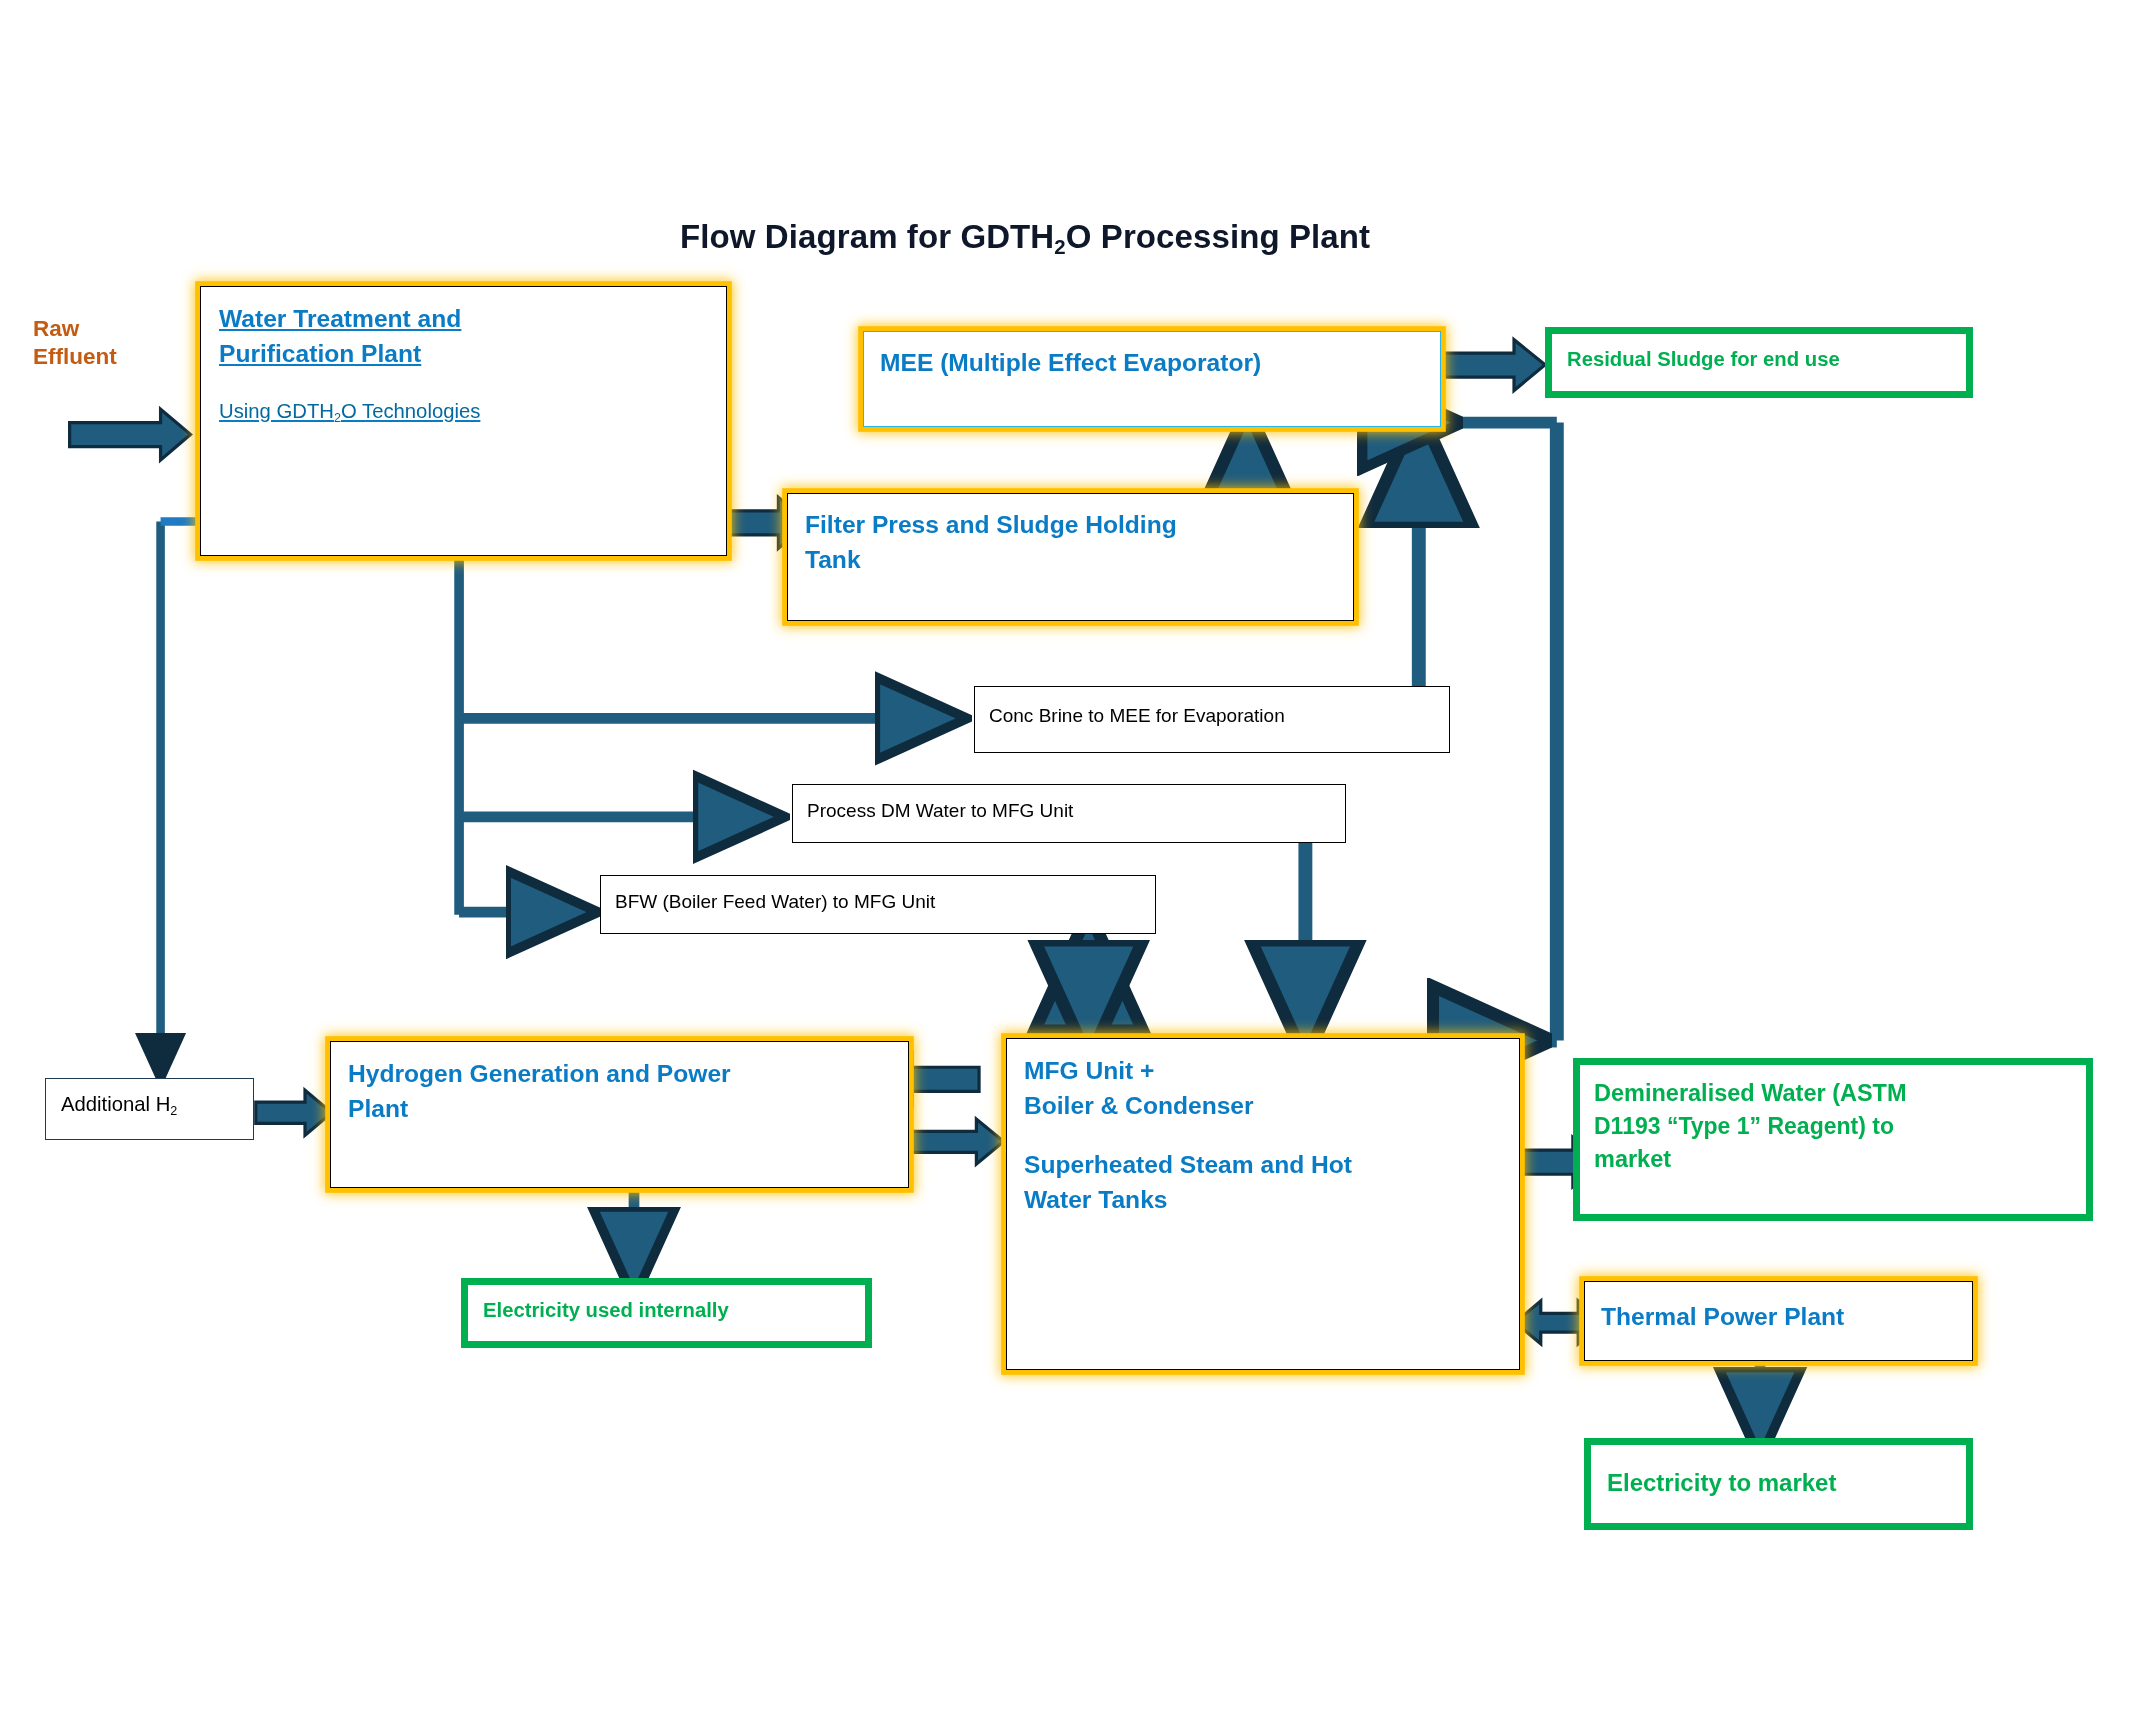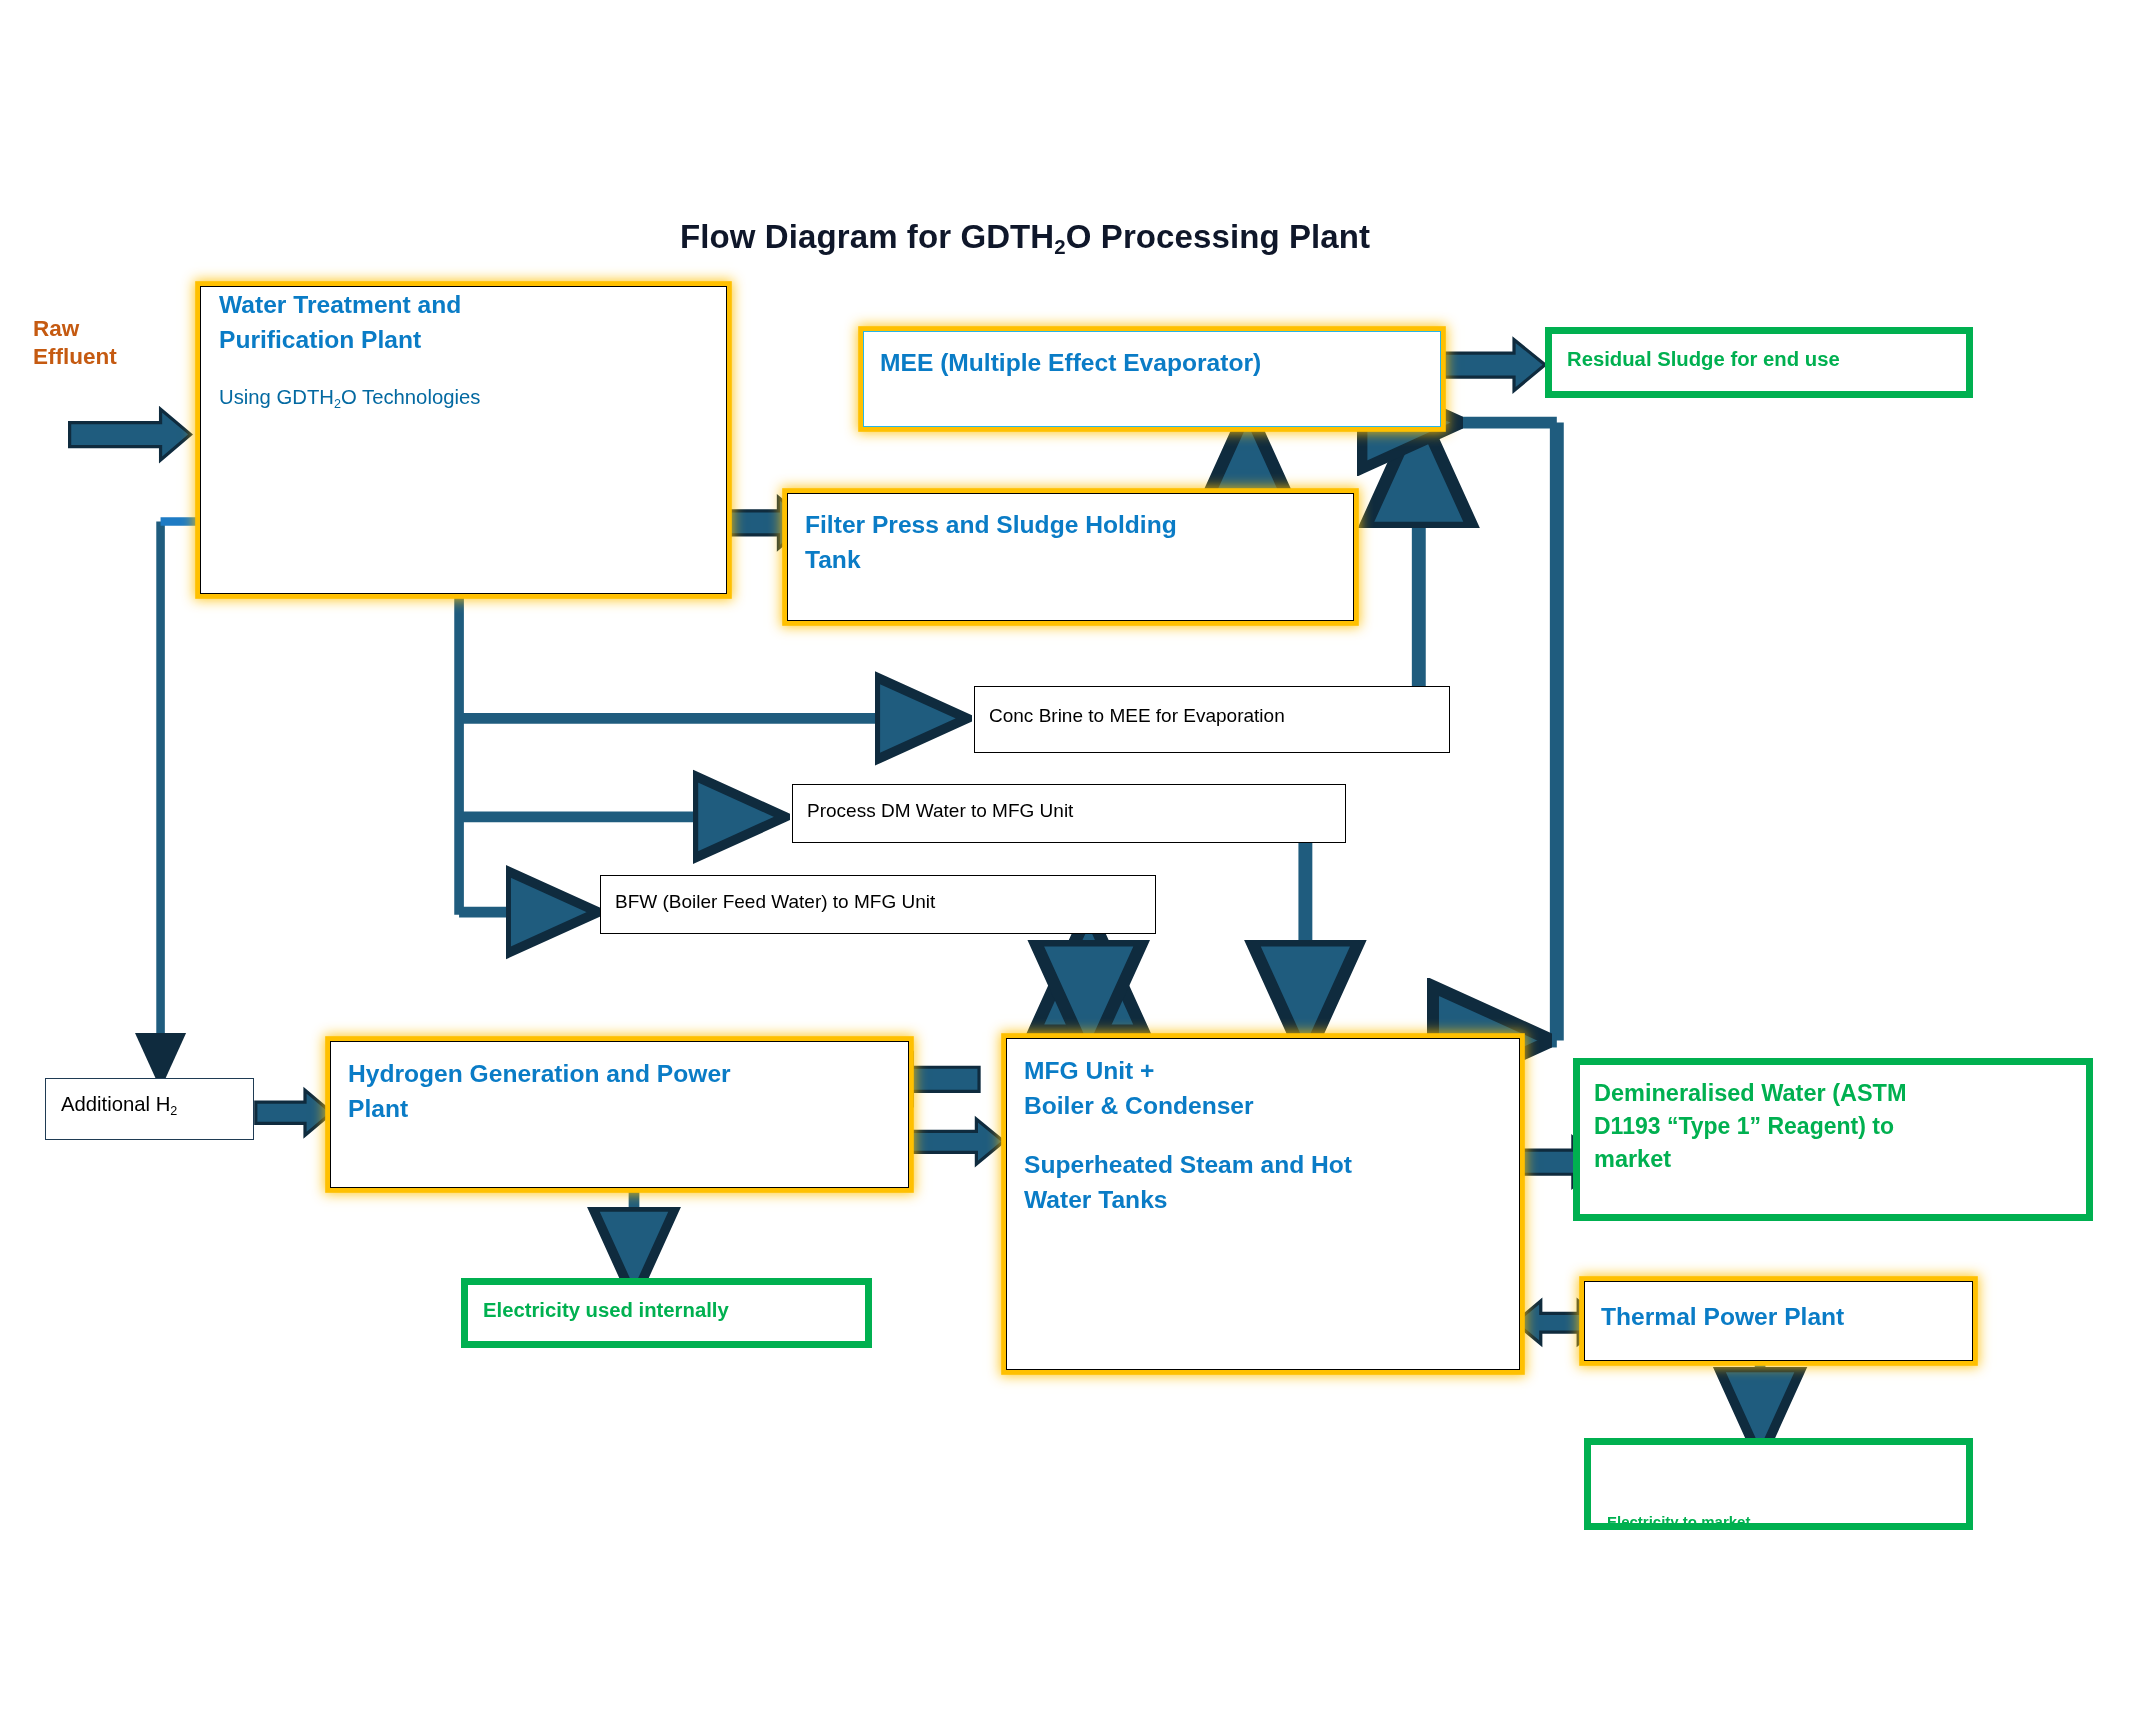--- a/index.html
+++ b/index.html
@@ -106,21 +106,21 @@
 
   <div class="title" style="left:680px;top:218px;">
     <span>Flow Diagram for GDTH</span><span class="sub">2</span><span>O Processing Plant</span>
   </div>
 
   <div class="lbl-raw" style="left:33px;top:315px;">
     <div>Raw</div>
     <div>Effluent</div>
   </div>
 
-  <div class="box glow" style="left:200px;top:286px;width:527px;height:308px;padding:1px 18px;">
+  <div class="box glow" style="left:200px;top:286px;width:527px;height:270px;padding:15px 18px;text-decoration:underline;">
     <div class="txt">
       <div style="font-size:24.6px;line-height:1.42;">Water Treatment and</div>
       <div style="font-size:24.6px;line-height:1.42;">Purification Plant</div>
       <div style="font-size:20.3px;color:#0369a1;font-weight:normal;margin-top:28px;">
         <span>Using GDTH</span><span class="sub">2</span><span>O Technologies</span>
       </div>
     </div>
   </div>
 
   <div class="box glow cyan" style="left:863px;top:331px;width:578px;height:96px;padding:16px 16px;">
@@ -183,17 +183,17 @@
       <div style="font-size:23px;line-height:1.42;">D1193 “Type 1” Reagent) to</div>
       <div style="font-size:23.5px;line-height:1.42;">market</div>
     </div>
   </div>
 
   <div class="box glow" style="left:1584px;top:1281px;width:389px;height:80px;padding:21.4px 16px;">
     <div class="txt" style="font-size:24.6px;line-height:1.1;">Thermal Power Plant</div>
   </div>
 
   <div class="box green" style="left:1584px;top:1438px;width:389px;height:92px;padding:24.6px 16px;">
-    <div class="txt" style="font-size:15px;line-height:1.1;margin-top:44px;">Electricity to market</div>
+    <div class="txt" style="font-size:24px;line-height:1.1;">Electricity to market</div>
   </div>
 
 </div>
 
 
 </body></html>

